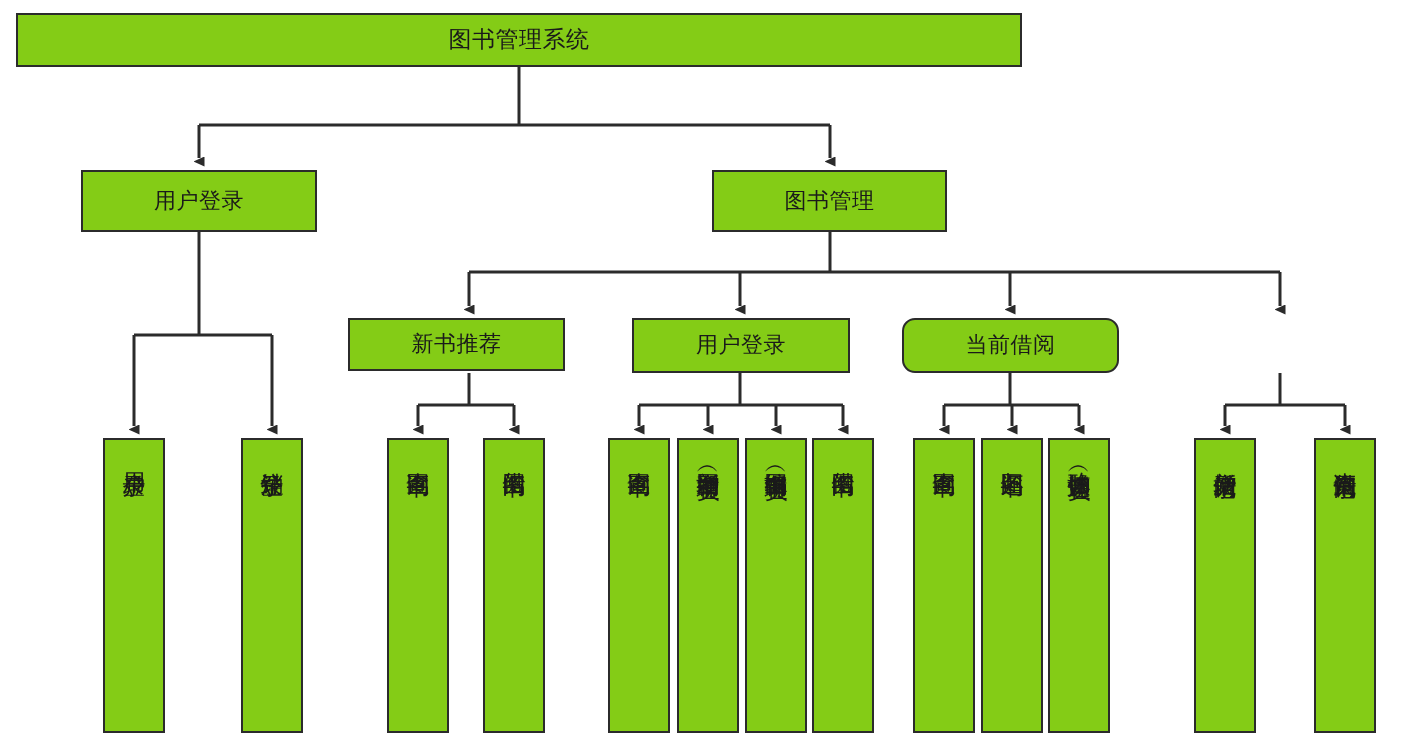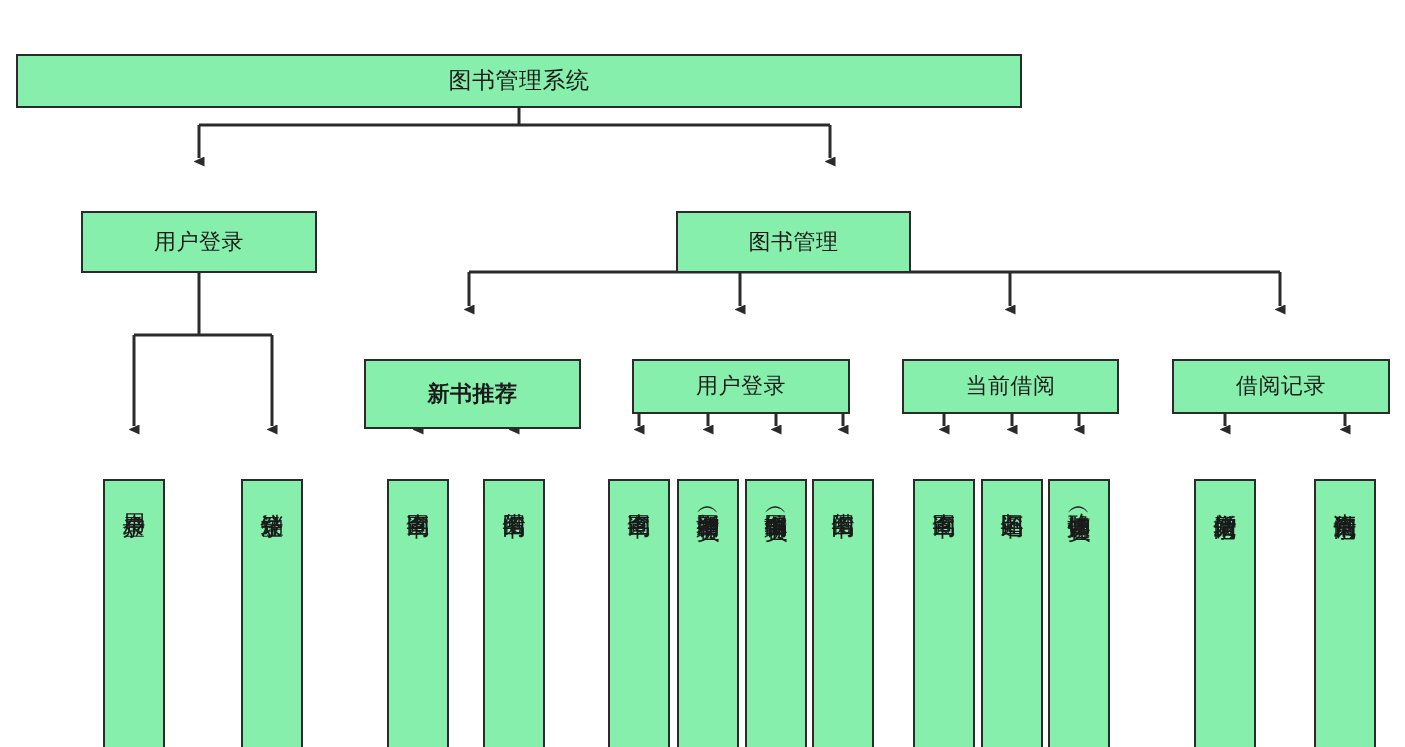--- a/index.html
+++ b/index.html
@@ -21,28 +21,27 @@
     position: absolute;
     left: 0;
     top: 0;
     width: 1405px;
     height: 747px;
     pointer-events: none;
   }
   .node {
     position: absolute;
     box-sizing: border-box;
-    background: #86efac;
+    background: #84cc16;
     border: 2px solid #2b2b2b;
     display: flex;
     align-items: center;
     justify-content: center;
     color: #1a1a1a;
     z-index: 2;
-    margin-top: 41px;
   }
   .node .label {
     display: block;
     text-align: center;
     line-height: 1.12;
     color: #1a1a1a;
   }
   .node.horizontal .label {
     font-size: 22px;
     letter-spacing: 0.5px;
@@ -128,35 +127,32 @@
     </g>
   </svg>
 
   <div class="node root horizontal" style="left:16px; top:13px; width:1006px; height:54px;">
     <span class="label">图书管理系统</span>
   </div>
 
   <div class="node horizontal" style="left:81px; top:170px; width:236px; height:62px;">
     <span class="label">用户登录</span>
   </div>
-  <div class="node horizontal" style="left:676px; top:170px; width:235px; height:62px;">
+  <div class="node horizontal" style="left:712px; top:170px; width:235px; height:62px;">
     <span class="label">图书管理</span>
   </div>
 
-  <div class="node horizontal" style="left:364px; top:318px; width:217px; height:70px;font-weight:bold;">
+  <div class="node horizontal" style="left:348px; top:318px; width:217px; height:53px;">
     <span class="label">新书推荐</span>
   </div>
   <div class="node horizontal" style="left:632px; top:318px; width:218px; height:55px;">
     <span class="label">用户登录</span>
   </div>
-  <div class="node horizontal" style="left:902px; top:318px; width:217px; height:55px;">
+  <div class="node horizontal" style="left:902px; top:318px; width:217px; height:55px;border-radius:13px;">
     <span class="label">当前借阅</span>
-  </div>
-  <div class="node horizontal" style="left:1172px; top:318px; width:218px; height:55px;">
-    <span class="label">借阅记录</span>
   </div>
 
   <div class="node vertical" style="left:103px; top:438px; width:62px; height:295px;">
     <span class="label">用户登录</span>
   </div>
   <div class="node vertical" style="left:241px; top:438px; width:62px; height:295px;">
     <span class="label">注销登录</span>
   </div>
   <div class="node vertical" style="left:387px; top:438px; width:62px; height:295px;">
     <span class="label">查询图书</span>

